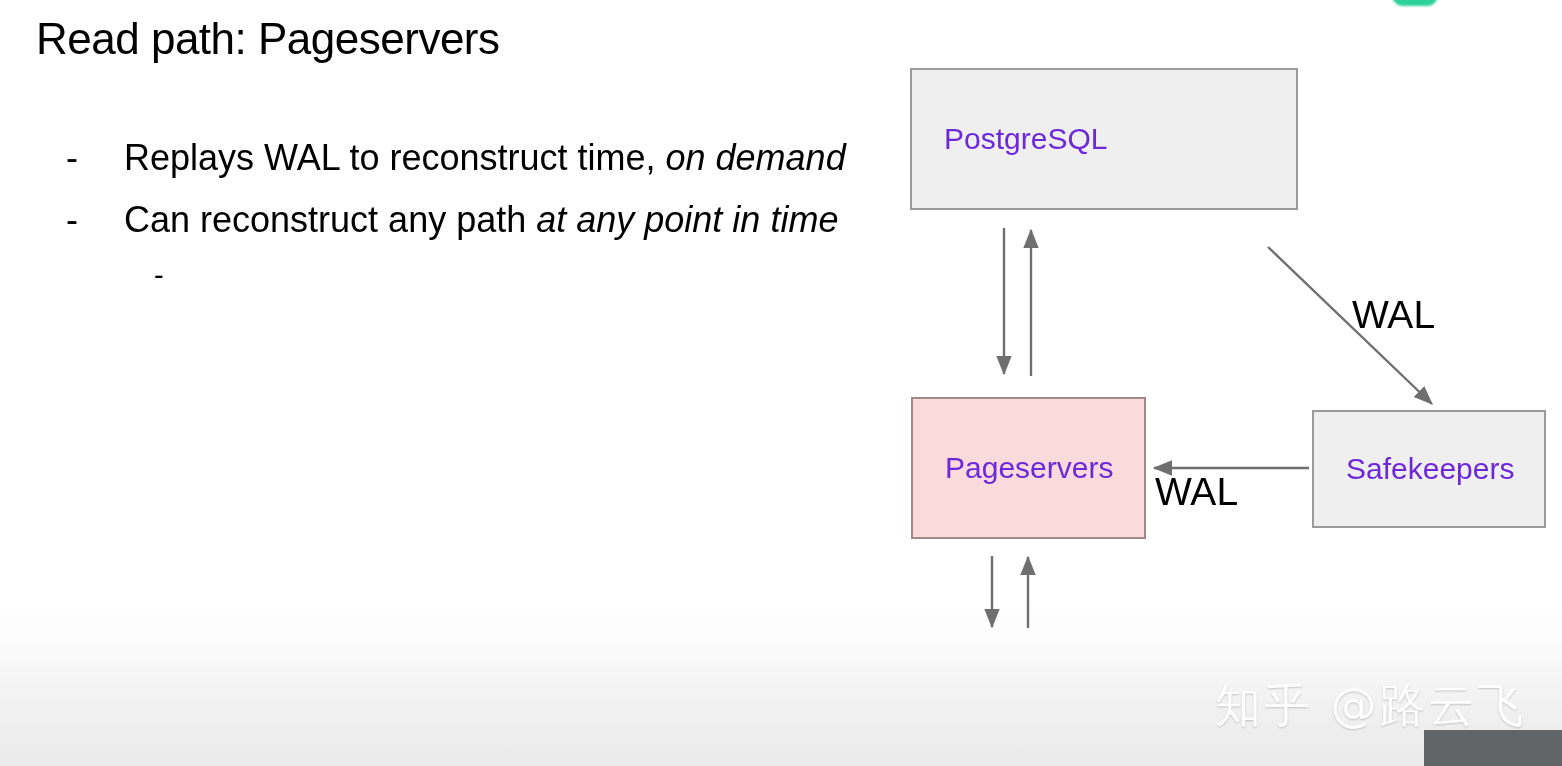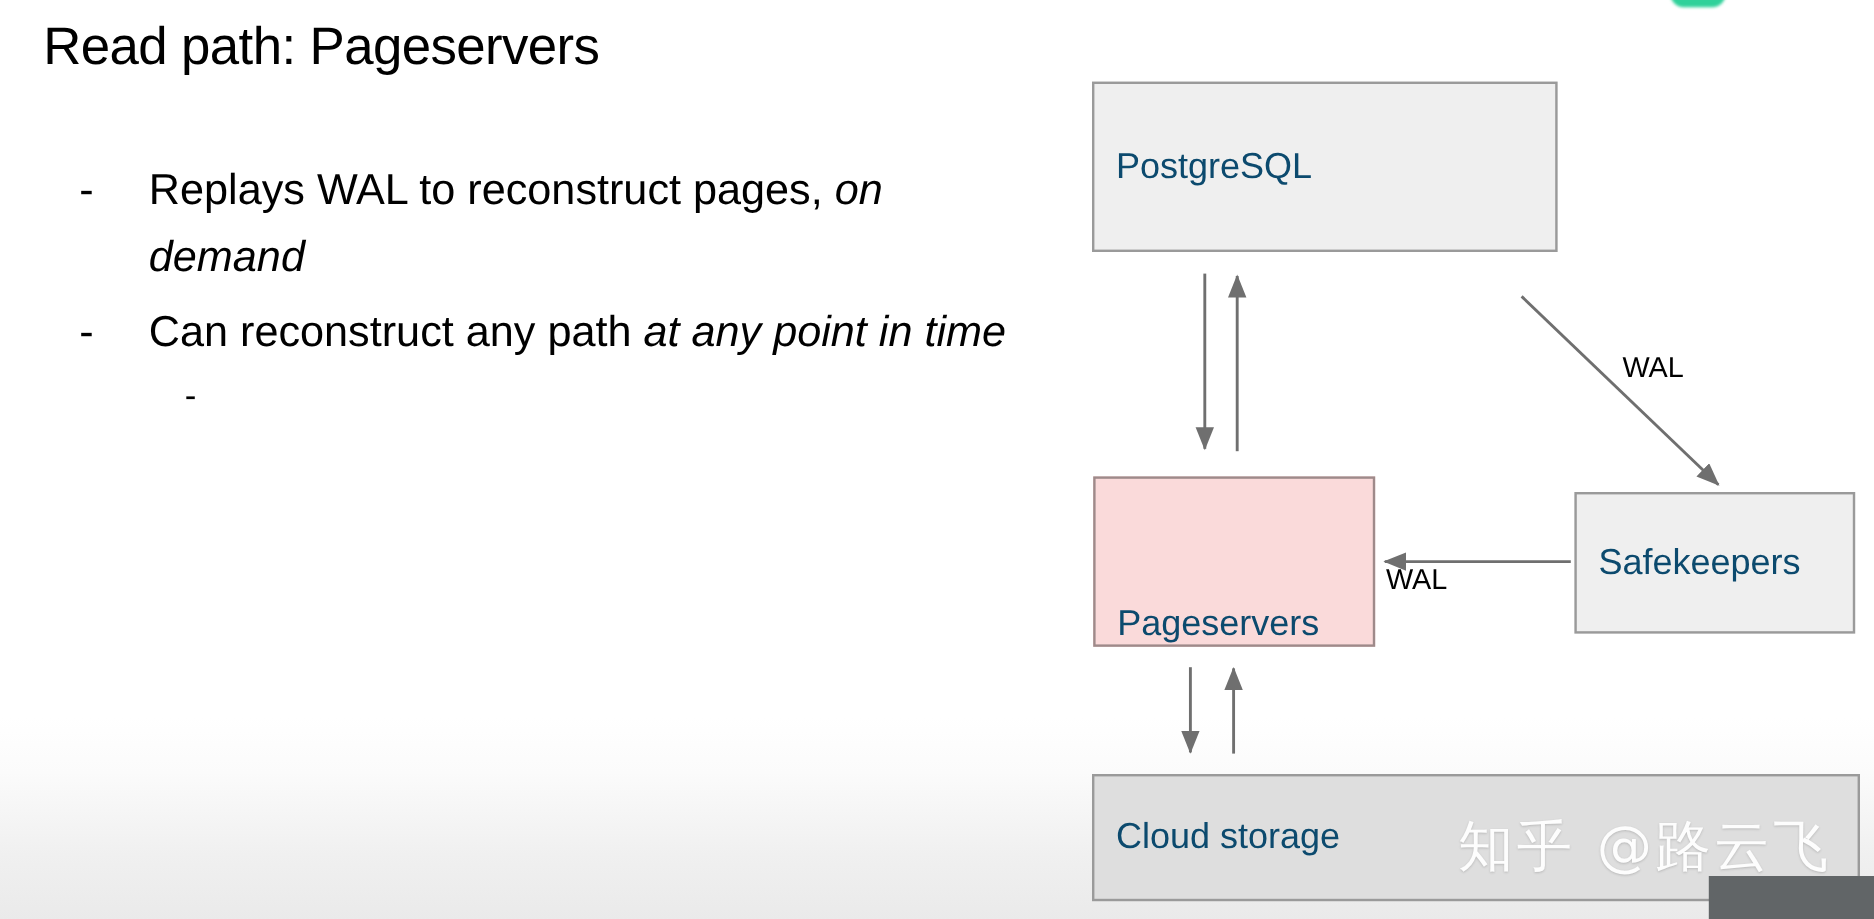--- a/index.html
+++ b/index.html
@@ -67,37 +67,37 @@
   .node {
     position: absolute;
     box-sizing: border-box;
     border: 2px solid #9a9a9a;
     background: #efefef;
     display: flex;
     align-items: center;
   }
   .node .node-label {
     font-size: 30px;
-    padding-left: 18px;
-    color: #0c4a6e;
+    padding-left: 32px;
+    color: #6d28d9;
     white-space: nowrap;
   }
   #node-postgres { left: 910px; top: 68px;  width: 388px; height: 142px; }
   #node-pageservers {
     left: 911px; top: 397px; width: 235px; height: 142px;
-    background: #fadada; border-color: #9e8a8a; align-items: flex-end;
+    background: #fadada; border-color: #9e8a8a;
   }
   #node-safekeepers { left: 1312px; top: 410px; width: 234px; height: 118px; }
   #node-cloud { left: 910px; top: 645px; width: 640px; height: 106px; background:#dedede; border-color:#9a9a9a;}
 
   .arrow-svg { position: absolute; left: 0; top: 0; width: 1562px; height: 766px; pointer-events: none; }
 
   .edge-label {
     position: absolute;
-    font-size: 24px;
+    font-size: 39px;
     color: #000;
     white-space: nowrap;
   }
   #label-wal-diagonal { left: 1352px; top: 293px; }
   #label-wal-horizontal { left: 1155px; top: 470px; }
 
   
   #watermark {
     position: absolute;
     left: 1215px;
@@ -133,21 +133,21 @@
 <body>
 
 <div id="slide">
 
   <div class="slide-title">Read path: Pageservers</div>
 
   <div class="bullets">
 
     <div class="bullet">
       <span class="dash">-</span>
-      <span>Replays WAL to reconstruct pages, </span><span class="it">on demand</span>
+      <span>Replays WAL to reconstruct time, </span><span class="it">on demand</span>
     </div>
 
     <div class="bullet">
       <span class="dash">-</span>
       <span>Can reconstruct any path </span><span class="it">at any point in time</span>
     </div>
 
     <div class="bullet level2">
       <span class="dash">-</span>
     </div>
@@ -161,23 +161,20 @@
     </div>
 
     <div class="node" id="node-pageservers">
       <span class="node-label">Pageservers</span>
     </div>
 
     <div class="node" id="node-safekeepers">
       <span class="node-label">Safekeepers</span>
     </div>
 
-    <div class="node" id="node-cloud">
-      <span class="node-label">Cloud storage</span>
-    </div>
 
     <svg class="arrow-svg" viewBox="0 0 1562 766">
       <defs>
         <marker id="ah" markerWidth="9" markerHeight="9" refX="7.5" refY="3.2" orient="auto" markerUnits="strokeWidth">
           <path d="M0,0 L8,3.2 L0,6.4 z" fill="#6f6f6f"></path>
         </marker>
       </defs>
 
       <line x1="1004" y1="228" x2="1004" y2="374" stroke="#6f6f6f" stroke-width="2.4" marker-end="url(#ah)"></line>
 

